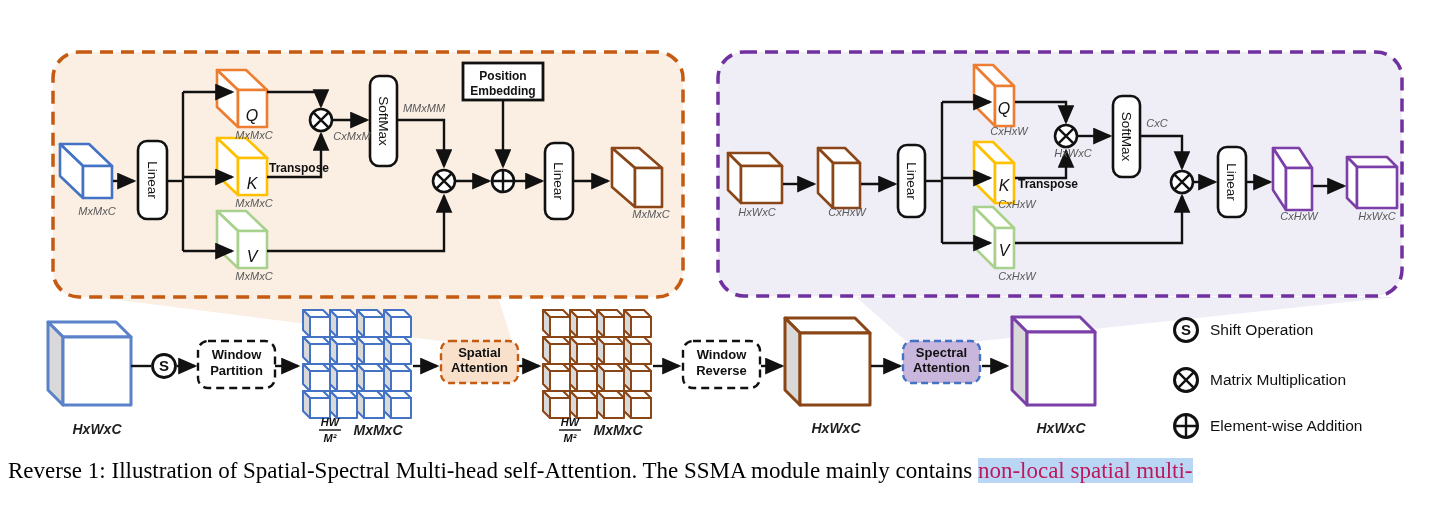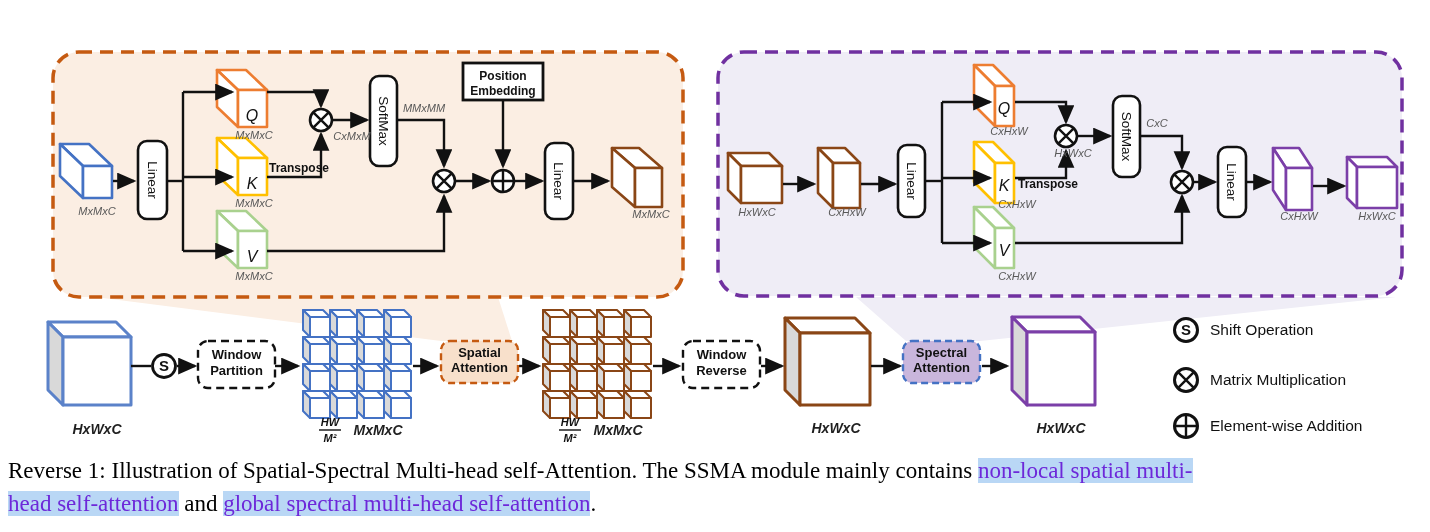--- a/index.html
+++ b/index.html
@@ -11,21 +11,21 @@
   .qkv{font-size:16px;font-style:italic;text-anchor:middle;}
   .rot{font-size:13.5px;text-anchor:middle;}
   .bold12{font-size:12px;font-weight:bold;text-anchor:middle;}
   .bold13{font-size:13px;font-weight:bold;text-anchor:middle;}
   .leg{font-size:15.5px;}
   .sym{font-size:15px;font-weight:bold;text-anchor:middle;}
   .frac{font-size:11px;font-style:italic;font-weight:bold;text-anchor:middle;}
   .ln{stroke:#111;stroke-width:2.4;fill:none;}
   .caption{position:absolute;left:8px;top:454px;width:1416px;
     font-family:"Liberation Serif",serif;font-size:23px;line-height:33px;color:#000;}
-  .hl{background:#B9D7F5;color:#6d28d9;}
+  .hl{background:#B9D7F5;color:#be185d;}
 </style>
 </head>
 <body>
 
 <div class="figure-wrap">
 <svg id="fig" width="1430" height="452" viewBox="0 0 1430 452">
   <defs>
     <marker id="ah" markerWidth="9" markerHeight="8" refX="7" refY="3.5" orient="auto">
       <path d="M0,0L8,3.5L0,7Z" fill="#111"></path>
     </marker>
@@ -367,15 +367,14 @@
   <text class="t bold13" x="941.5" y="372">Attention</text>
   <text class="t dimD" x="1061" y="433">HxWxC</text>
 
   <text class="t leg" x="1210" y="335">Shift Operation</text>
   <text class="t leg" x="1210" y="385">Matrix Multiplication</text>
   <text class="t leg" x="1210" y="431">Element-wise Addition</text>
 </svg>
 
 <div class="caption">
   <div class="cap-line"><span>Reverse 1: Illustration of Spatial-Spectral Multi-head self-Attention. The SSMA module mainly contains </span><span class="hl">non-local spatial multi-</span></div>
-  <div class="cap-line"><span class="hl">head self-attention</span><span> and </span><span class="hl">global spectral multi-head self-attention</span><span>.</span></div>
 </div>
 </div>
 
 </body></html>

